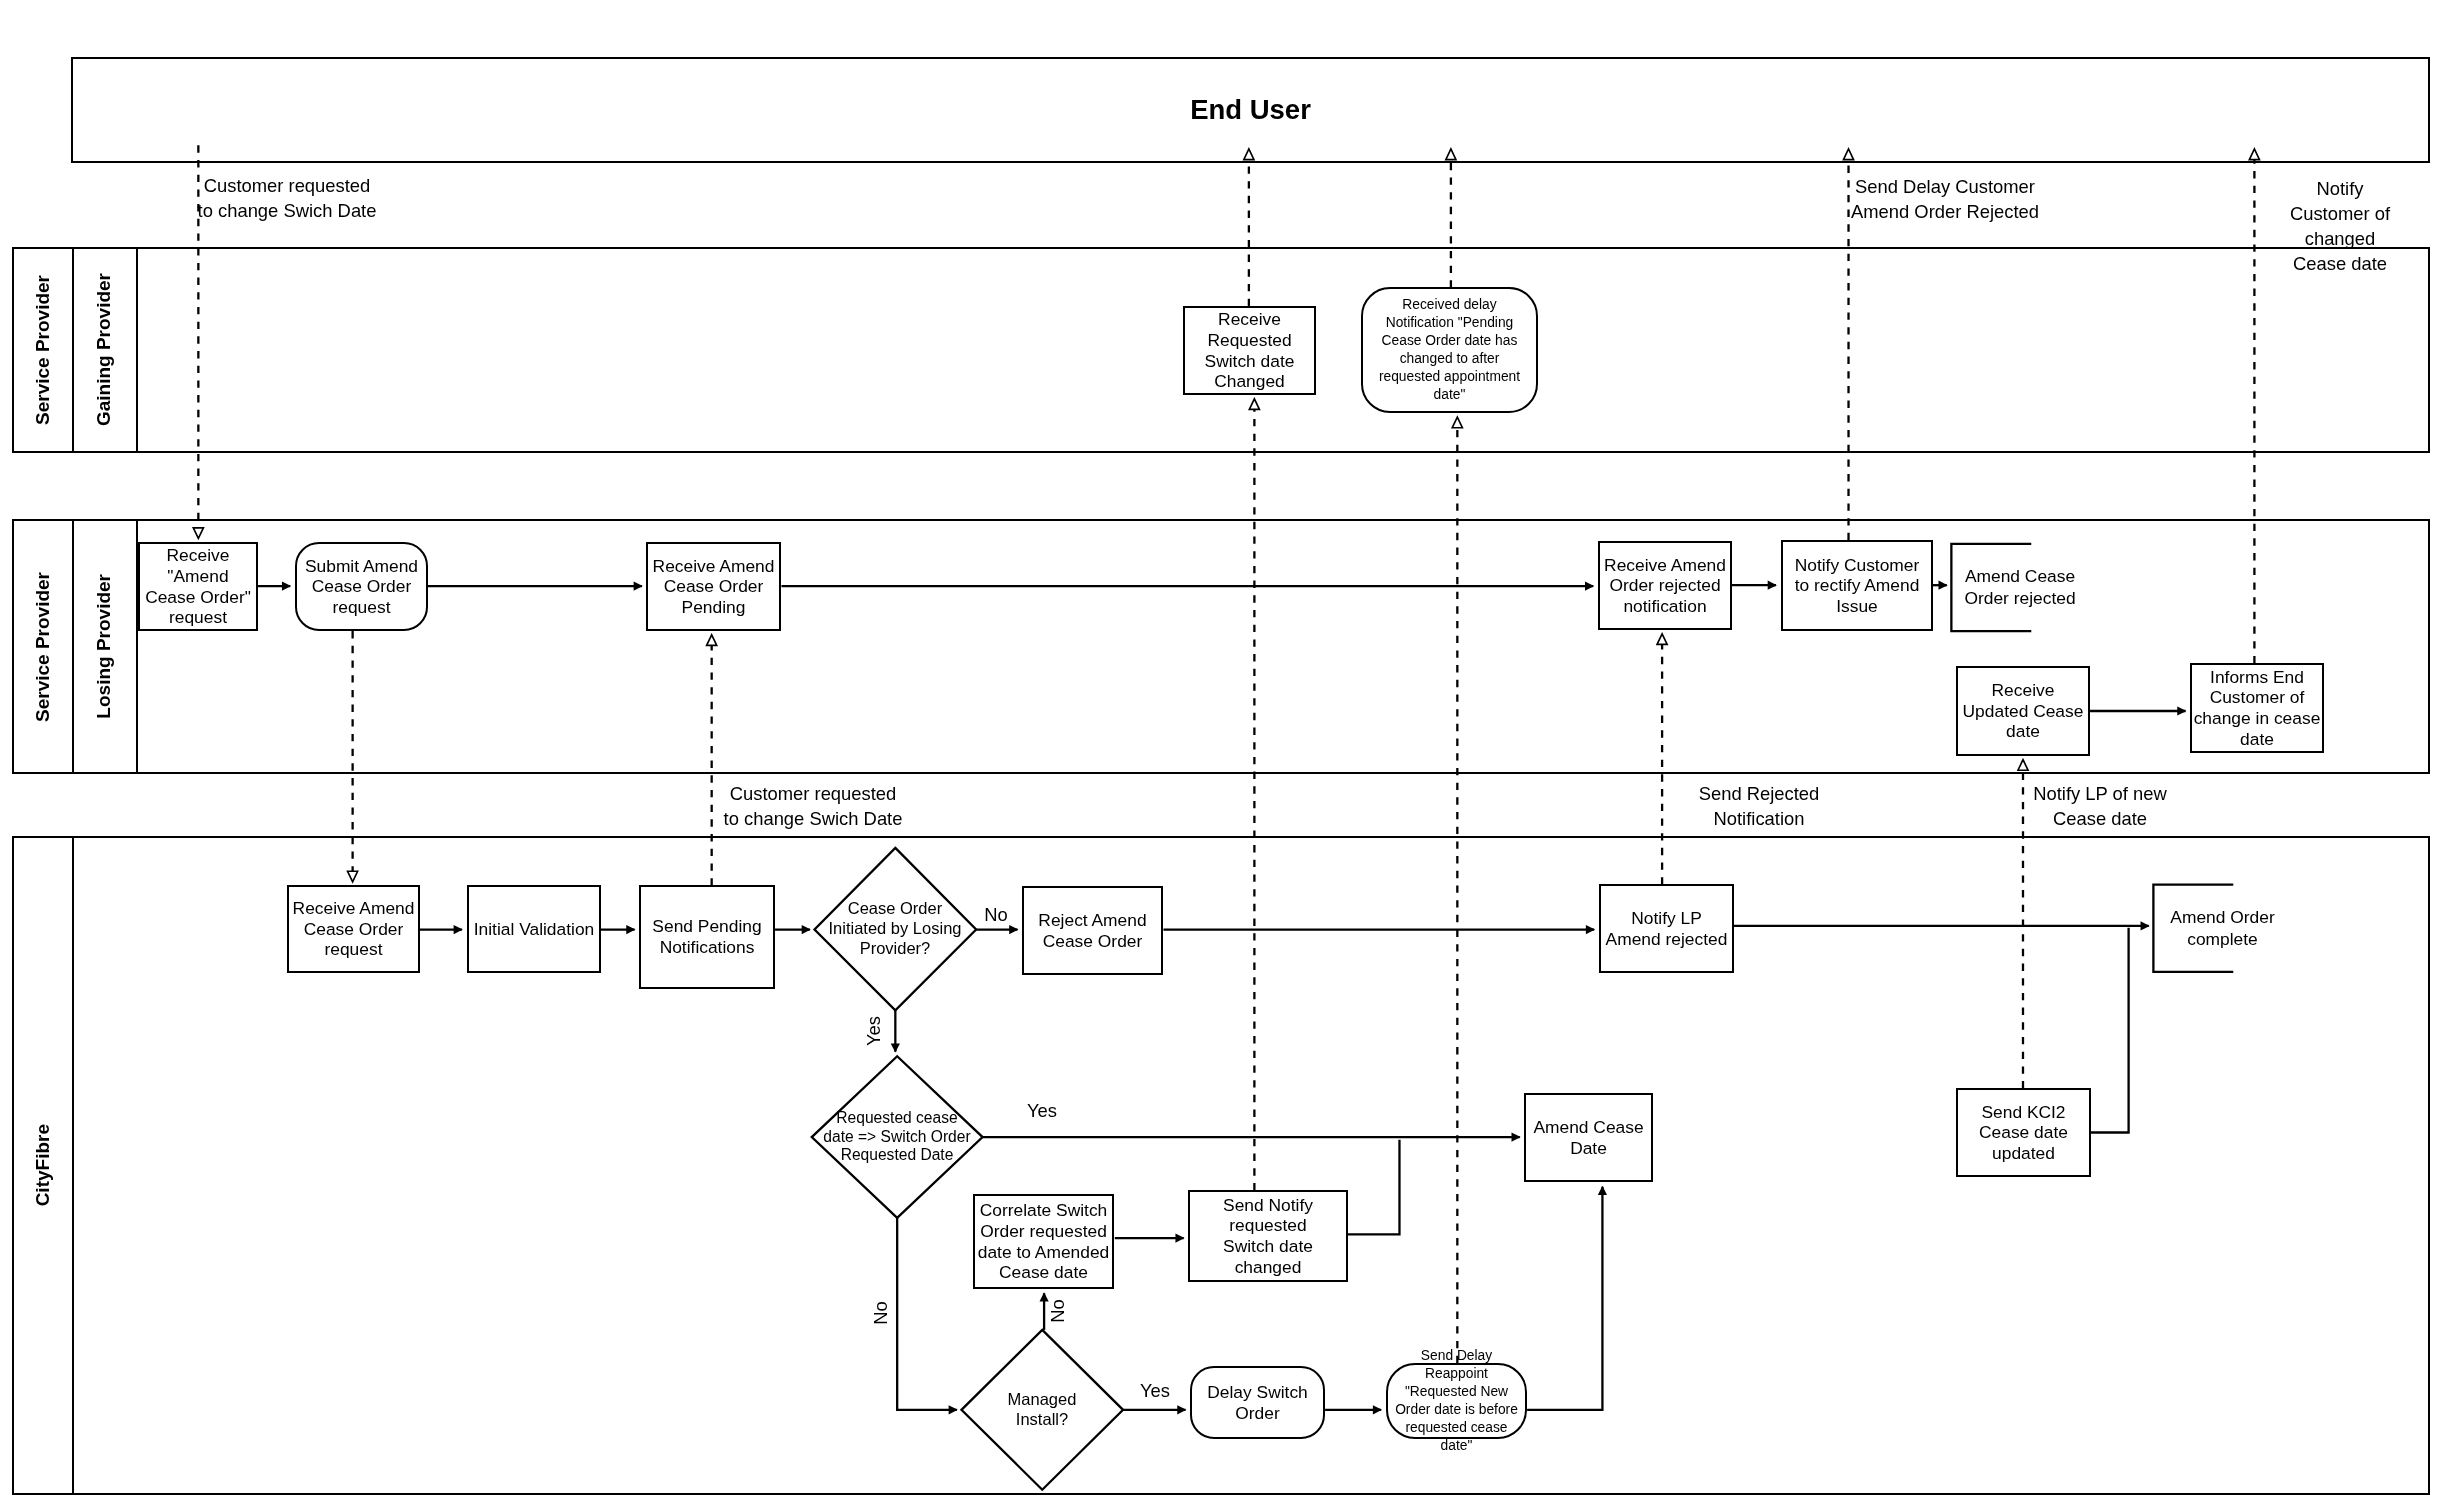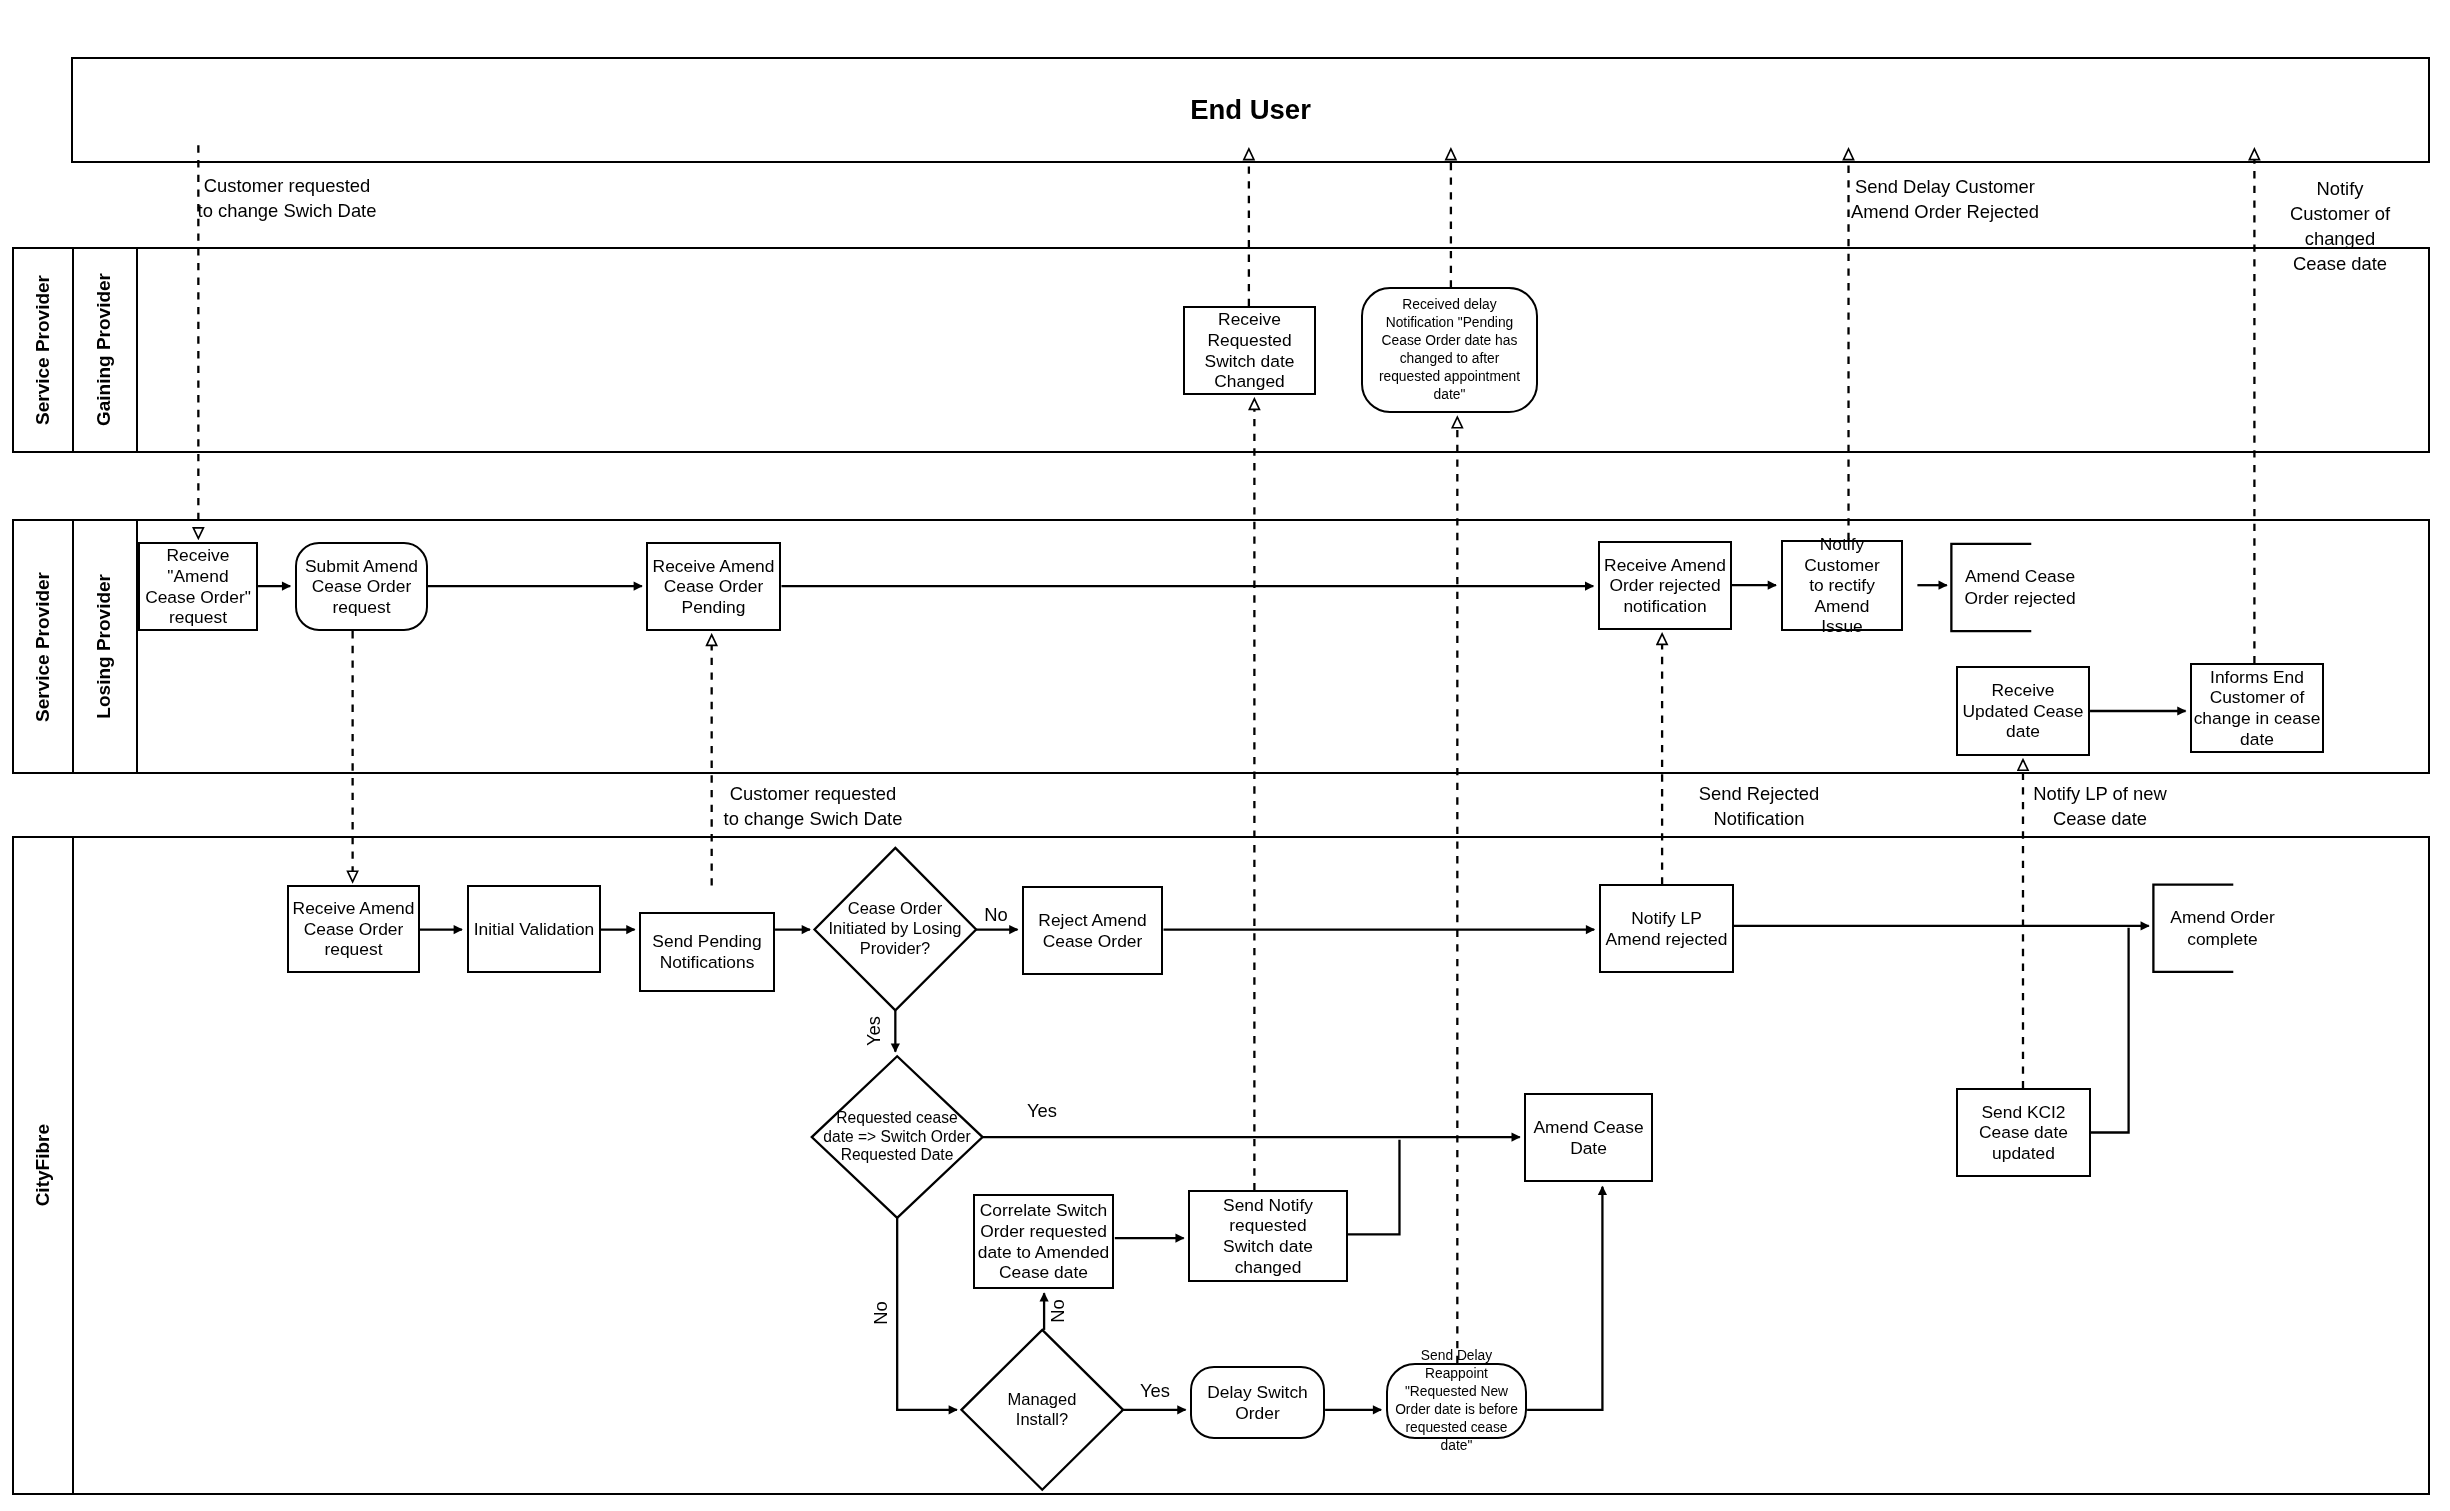--- a/index.html
+++ b/index.html
@@ -138,38 +138,38 @@
 request</div>
   <div class="node" style="left:295px;top:542px;width:133px;height:89px;border-radius:24px;">Submit Amend
 Cease Order
 request</div>
   <div class="node" style="left:646px;top:542px;width:135px;height:89px;">Receive Amend
 Cease Order
 Pending</div>
   <div class="node" style="left:1598px;top:541px;width:134px;height:89px;">Receive Amend
 Order rejected
 notification</div>
-  <div class="node" style="left:1781px;top:540px;width:122px;height:91px;">Notify Customer
+  <div class="node" style="left:1781px;top:540px;width:152px;height:91px;">Notify Customer
 to rectify Amend
 Issue</div>
   <div class="btext" style="left:1944px;top:562px;width:152px;height:51px;">Amend Cease
 Order rejected</div>
   <div class="node" style="left:1956px;top:666px;width:134px;height:90px;">Receive
 Updated Cease
 date</div>
   <div class="node" style="left:2190px;top:663px;width:134px;height:90px;">Informs End
 Customer of
 change in cease
 date</div>
 
   <div class="node" style="left:287px;top:885px;width:133px;height:88px;">Receive Amend
 Cease Order
 request</div>
   <div class="node" style="left:467px;top:885px;width:134px;height:88px;">Initial Validation</div>
-  <div class="node" style="left:639px;top:885px;width:136px;height:80px;margin-top:27px;">Send Pending
+  <div class="node" style="left:639px;top:885px;width:136px;height:104px;">Send Pending
 Notifications</div>
   <div class="node" style="left:1022px;top:886px;width:141px;height:89px;">Reject Amend
 Cease Order</div>
   <div class="node" style="left:1599px;top:884px;width:135px;height:89px;">Notify LP
 Amend rejected</div>
   <div class="btext" style="left:2149px;top:903px;width:147px;height:51px;">Amend Order
 complete</div>
   <div class="node" style="left:1524px;top:1093px;width:129px;height:89px;">Amend Cease
 Date</div>
   <div class="node" style="left:1956px;top:1088px;width:135px;height:89px;">Send KCI2

